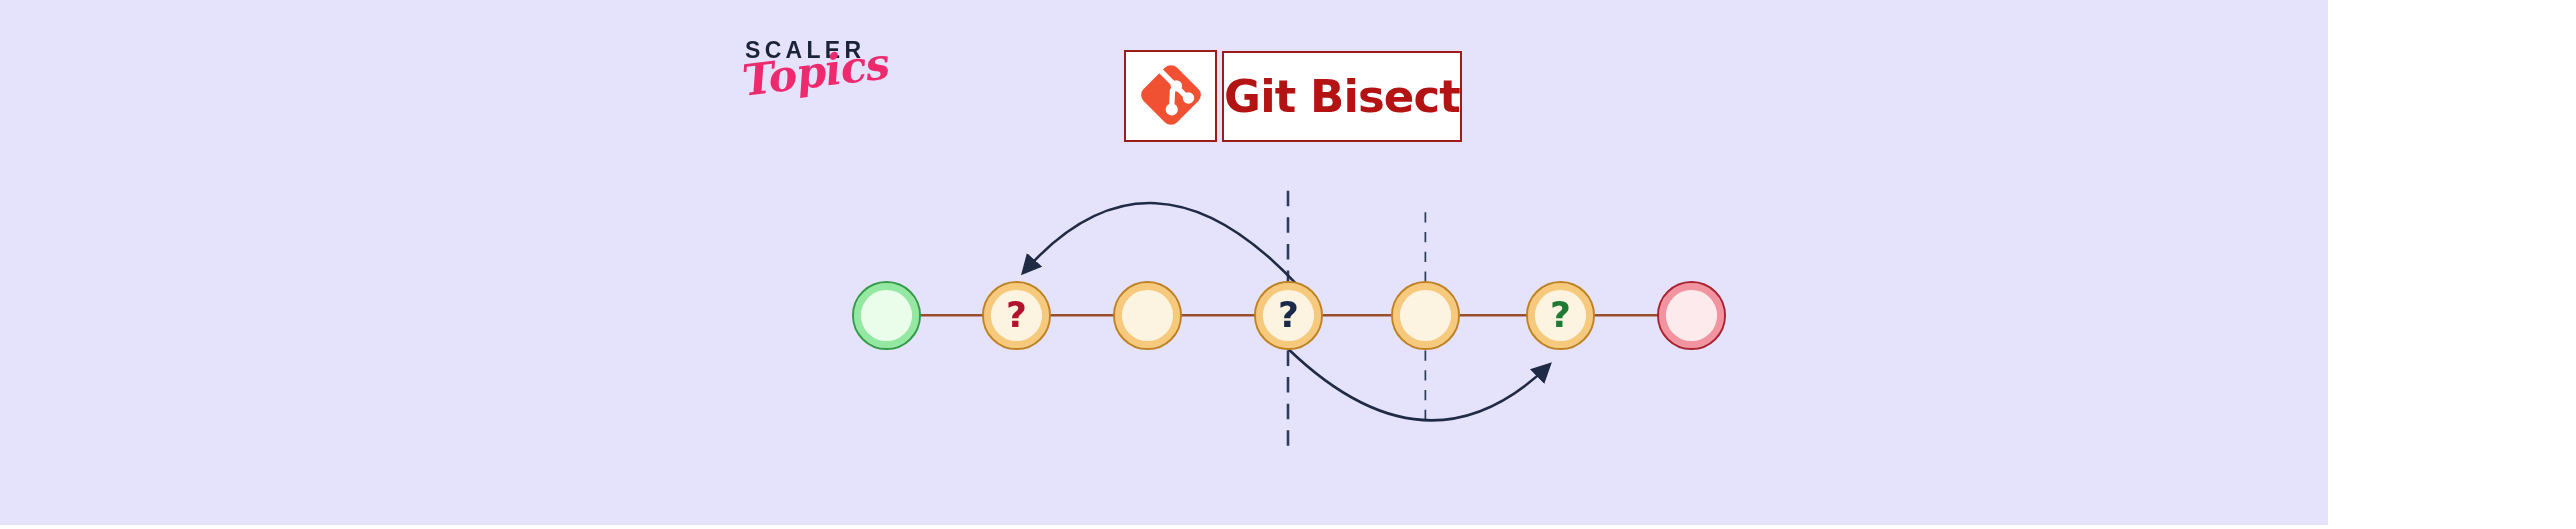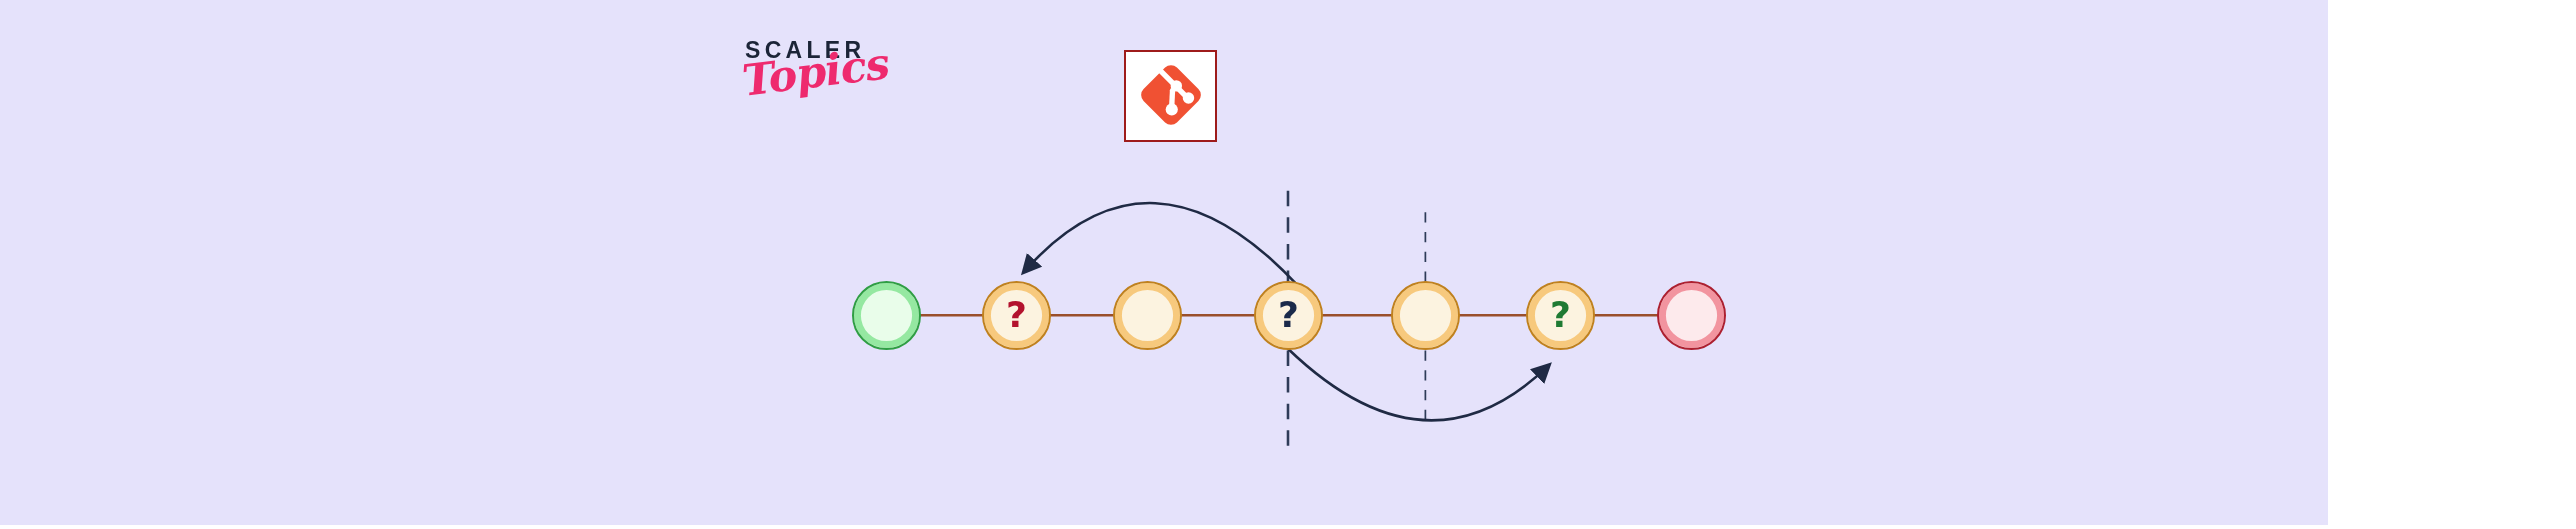--- a/index.html
+++ b/index.html
@@ -153,20 +153,23 @@
         </g>
         <g fill="#ffffff">
           <circle cx="57" cy="38" r="7.5"></circle>
           <circle cx="73" cy="54" r="7.5"></circle>
           <circle cx="51" cy="69" r="8"></circle>
         </g>
       </svg>
     </span>
   </div>
 
+  <div class="badge-title-box">
+    <span class="badge-title">Git Bisect</span>
+  </div>
 
   <svg class="diagram-svg" viewBox="0 0 3000 617" width="2576" height="530">
     <defs>
       <marker id="arrow" viewBox="0 0 10 10" refX="7.5" refY="5" markerWidth="8" markerHeight="8" orient="auto-start-reverse">
         <path d="M0,0 L10,5 L0,10 z" fill="#1f2a44"></path>
       </marker>
     </defs>
 
     <line x1="1032" y1="367" x2="1970" y2="367" stroke="#9a4f2b" stroke-width="3"></line>
 

